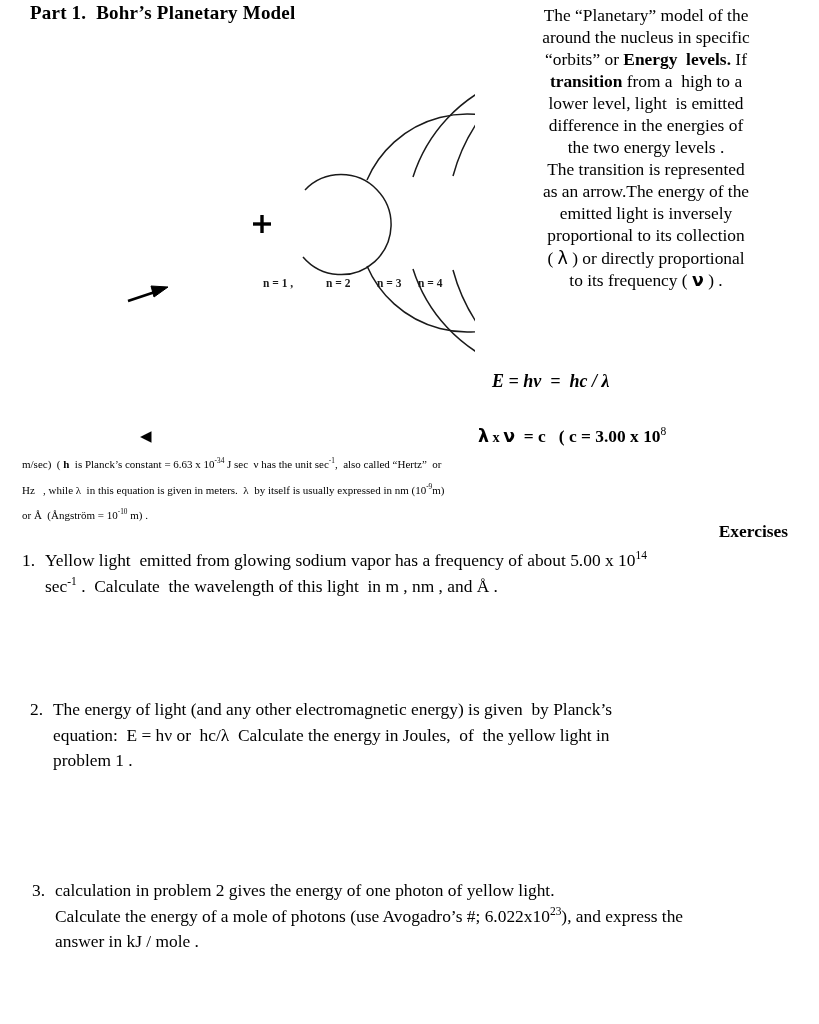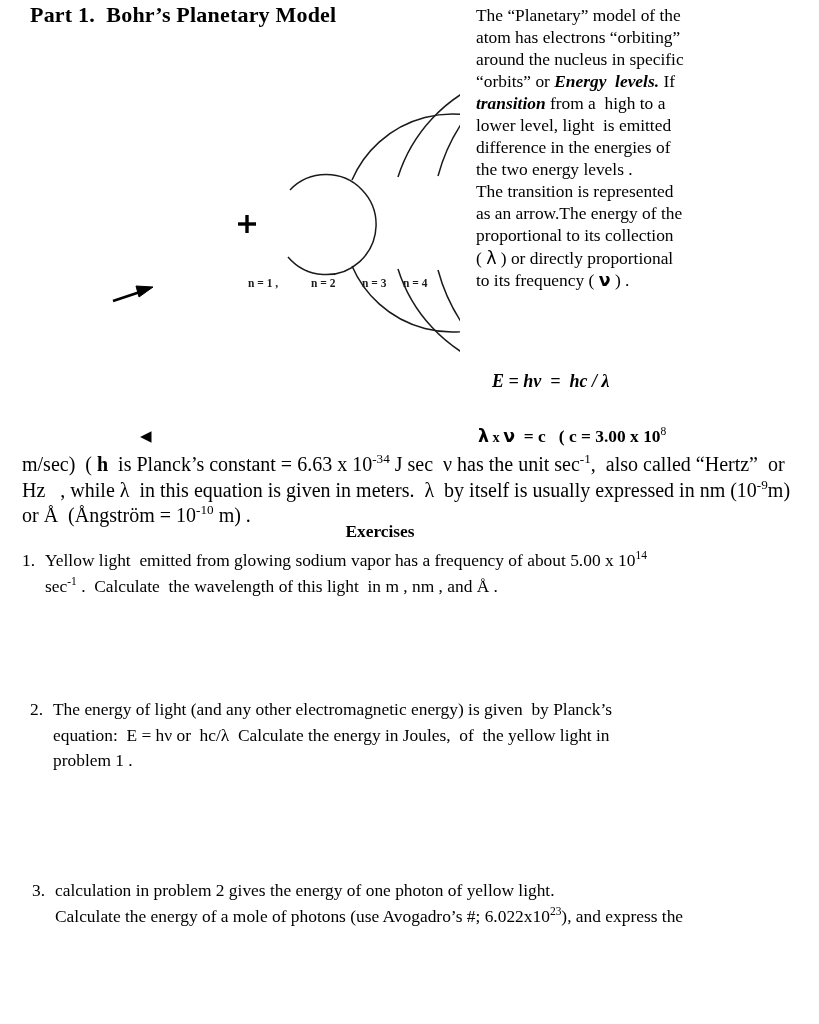--- a/index.html
+++ b/index.html
@@ -14,47 +14,48 @@
     font-family: "Liberation Serif", "DejaVu Serif", serif;
     color: #000000;
     overflow: hidden;
   }
 
   
   #part-title {
     position: absolute;
     left: 30px;
     top: 2px;
-    font-size: 22px;
+    font-size: 19px;
     font-weight: bold;
     letter-spacing: 0.2px;
     white-space: pre;
   }
 
   
   #bohr-diagram {
     position: absolute;
-    left: 40px;
+    left: 55px;
     top: 22px;
     width: 420px;
     height: 410px;
   }
   #bohr-diagram svg { display: block; }
 
   
   #intro-column {
     position: absolute;
     left: 476px;
     top: 4px;
     width: 340px;
     font-size: 17.4px;
     line-height: 22.05px;
+    text-align: center;
   }
   #intro-column .ln { white-space: pre; }
-  .bi { font-weight: bold; font-style: italic; }
+  .bi { font-weight: bold; }
 
   #eq-planck {
     position: absolute;
     left: 492px;
     top: 371px;
     font-size: 18px;
     font-weight: bold;
     font-style: italic;
     white-space: pre;
   }
@@ -78,34 +79,35 @@
     line-height: 15px;
     color: #000;
   }
 
   
   #units-paragraph {
     position: absolute;
     left: 22px;
     top: 452px;
     width: 790px;
-    font-size: 20px;
+    font-size: 11px;
     line-height: 25.6px;
   }
   #units-paragraph .ln { white-space: pre; }
 
   
   #exercises-heading {
     position: absolute;
     left: 0;
     top: 521px;
     width: 760px;
-    text-align: center;
+    text-align: right;
     font-size: 17.4px;
     font-weight: bold;
+    padding-left: 28px;
   }
 
   .exercise {
     position: absolute;
     font-size: 17.4px;
     line-height: 25.5px;
   }
   .exercise .num {
     position: absolute;
     left: 0;
@@ -153,29 +155,29 @@
 
     <text x="208" y="265" font-family="Liberation Serif, serif" font-size="11.5" font-weight="bold" fill="#1a1a1a">n = 1 ,</text>
     <text x="271" y="265" font-family="Liberation Serif, serif" font-size="11.5" font-weight="bold" fill="#1a1a1a">n = 2</text>
     <text x="322" y="265" font-family="Liberation Serif, serif" font-size="11.5" font-weight="bold" fill="#1a1a1a">n = 3</text>
     <text x="363" y="265" font-family="Liberation Serif, serif" font-size="11.5" font-weight="bold" fill="#1a1a1a">n = 4</text>
   </svg>
 </div>
 
 <div id="intro-column">
   <div class="ln">The “Planetary” model of the</div>
-  <div class="ln">atom has electrons “orbiting”</div>
   <div class="ln">around the nucleus in specific</div>
   <div class="ln"><span>“orbits” or </span><span class="bi">Energy  levels.</span><span> If</span></div>
   <div class="ln"><span class="bi">transition</span><span> from a  high to a</span></div>
   <div class="ln">lower level, light  is emitted</div>
   <div class="ln">difference in the energies of</div>
   <div class="ln">the two energy levels .</div>
   <div class="ln">The transition is represented</div>
   <div class="ln">as an arrow.The energy of the</div>
+  <div class="ln">emitted light is inversely</div>
   <div class="ln">proportional to its collection</div>
   <div class="ln">(&nbsp;<span class="sym">λ</span>&nbsp;) or directly proportional</div>
   <div class="ln">to its frequency (&nbsp;<span class="sym" style="font-weight:bold">ν</span>&nbsp;) .</div>
 </div>
 
 <div id="eq-planck">E = hν  =  hc / λ</div>
 
 <div id="transition-marker">◀</div>
 
 <div id="eq-lambda"><b class="sym">λ</b><b style="font-size:0.82em"> x </b><b class="sym">ν</b><b>  = c   ( c = 3.00 x 10</b><sup>8</sup></div>
@@ -203,14 +205,15 @@
     <div class="ln">equation:  E = hν or  hc/λ  Calculate the energy in Joules,  of  the yellow light in</div>
     <div class="ln">problem 1 .</div>
   </div>
 </div>
 
 <div class="exercise" id="exercise-3">
   <span class="num">3.</span>
   <div class="body">
     <div class="ln">calculation in problem 2 gives the energy of one photon of yellow light.</div>
     <div class="ln"><span>Calculate the energy of a mole of photons (use Avogadro’s #; 6.022x10</span><sup>23</sup><span>), and express the</span></div>
+    <div class="ln">answer in kJ / mole .</div>
   </div>
 </div>
 
 </body></html>

